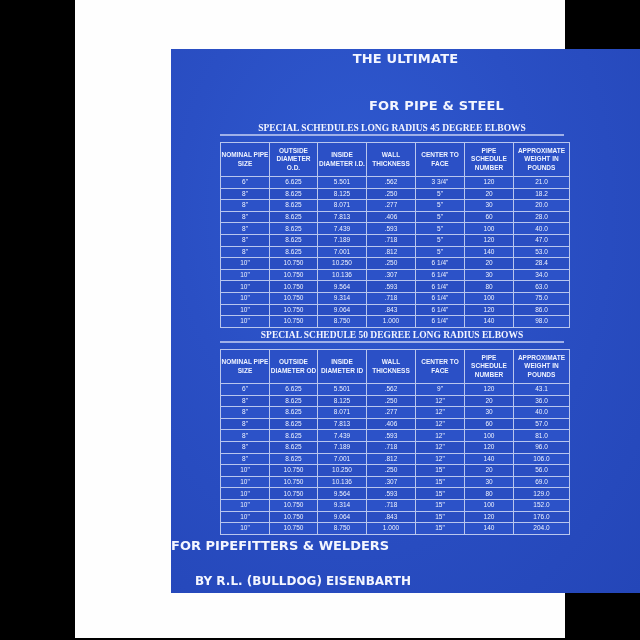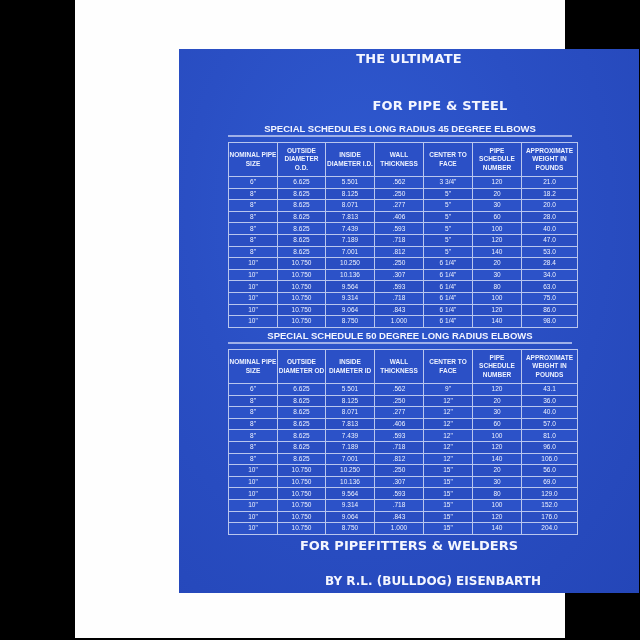--- a/index.html
+++ b/index.html
@@ -1,32 +1,32 @@
 <!DOCTYPE html>
 <html><head>
 <meta charset="utf-8">
 <style>
   html, body { margin:0; padding:0; }
   body { width:640px; height:640px; background:#000; position:relative; overflow:hidden; font-family:"DejaVu Sans", sans-serif; }
   .page { position:absolute; left:75px; top:0; width:490px; height:638px; background:#fefefe; }
-  .cover { position:absolute; left:104px; top:49px; width:426px; height:544px;
+  .cover { position:absolute; left:96px; top:49px; width:469px; height:544px;
     background: radial-gradient(ellipse at 40% 30%, #2f5ad0 0%, #2a4fc4 45%, #2446b8 100%);
-    color:#fff;padding-left:34px; }
+    color:#fff; }
   .title { position:absolute; left:0; width:100%; text-align:center; font-weight:bold; font-size:13px; letter-spacing:0.2px; color:#f4f6ff; }
   .t1 { top:2px; } .t2 { top:26px; } .t3 { top:49px;margin-left:31px; }
-  .section { position:absolute; left:49px; width:344px; text-align:center; font-family:Liberation Sans, sans-serif; font-weight:bold; font-size:9.5px; color:#f2f4ff; border-bottom:2px solid #9fb0e8; padding-bottom:1px; }
+  .section { position:absolute; left:49px; width:344px; text-align:center; font-family:Liberation Serif, serif; font-weight:bold; font-size:9.5px; color:#f2f4ff; border-bottom:2px solid #9fb0e8; padding-bottom:1px; }
   .s1 { top:74px; } .s2 { top:281px; }
   table { position:absolute; left:49px; border-collapse:collapse; font-family:"Liberation Sans", sans-serif; color:#eef2ff; }
   .tb1 { top:93px; } .tb2 { top:300px; }
   th, td { border:1px solid #b9c6ee; text-align:center; padding:0; }
   th { font-size:6.5px; font-weight:bold; line-height:8.3px; height:33px; background:#2b50c6; }
   td { font-size:6.5px; height:10.6px; line-height:10px; background:#2c52c8; }
   tr:nth-child(even) td { background:#2a4ec2; }
   .c0{width:48px}.c1{width:47px}.c2{width:48px}.c3{width:48px}.c4{width:48px}.c5{width:48px}.c6{width:55px}
-  .footer { position:absolute; left:0; width:100%; text-align:center; font-weight:bold; color:#f4f6ff; }
+  .footer { position:absolute; left:0; width:100%; font-weight:bold; color:#f4f6ff; }
   .f1 { top:489px; font-size:13px; }
   .f2 { top:525px; font-size:12px;margin-left:24px; }
 </style>
 </head>
 <body>
 
 <div class="page">
   <div class="cover">
     <div class="title t1">THE ULTIMATE</div>
     <div class="title t3">FOR PIPE &amp; STEEL</div>

